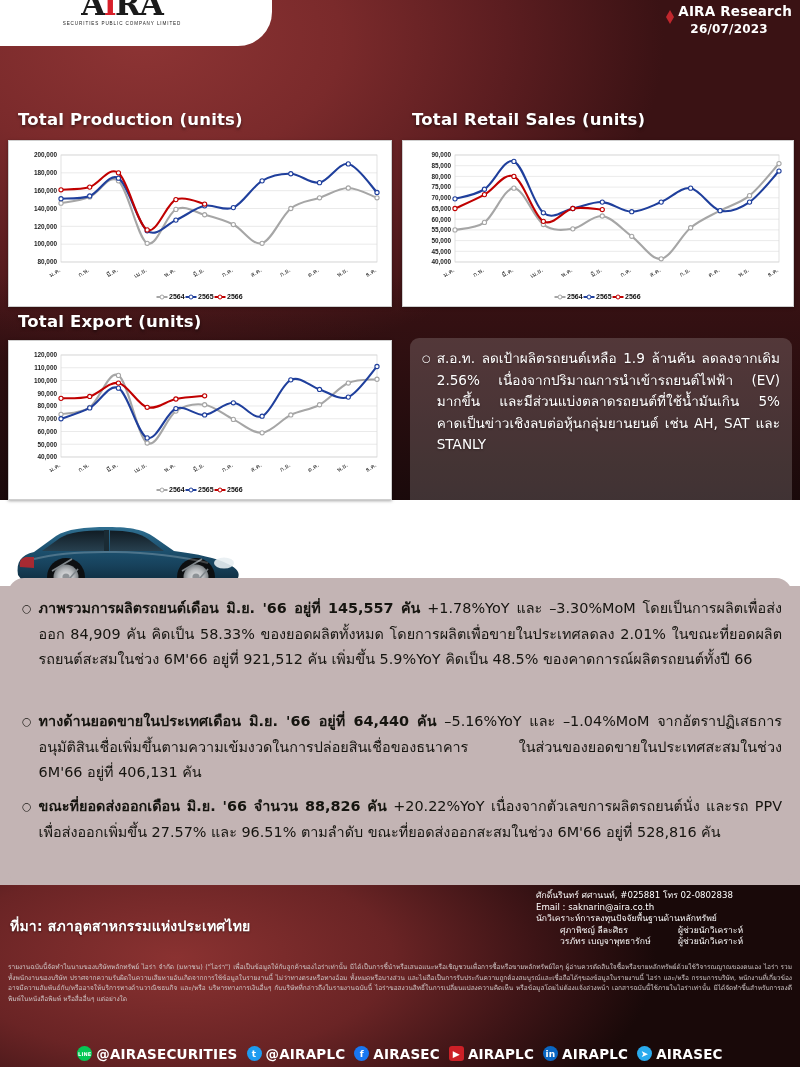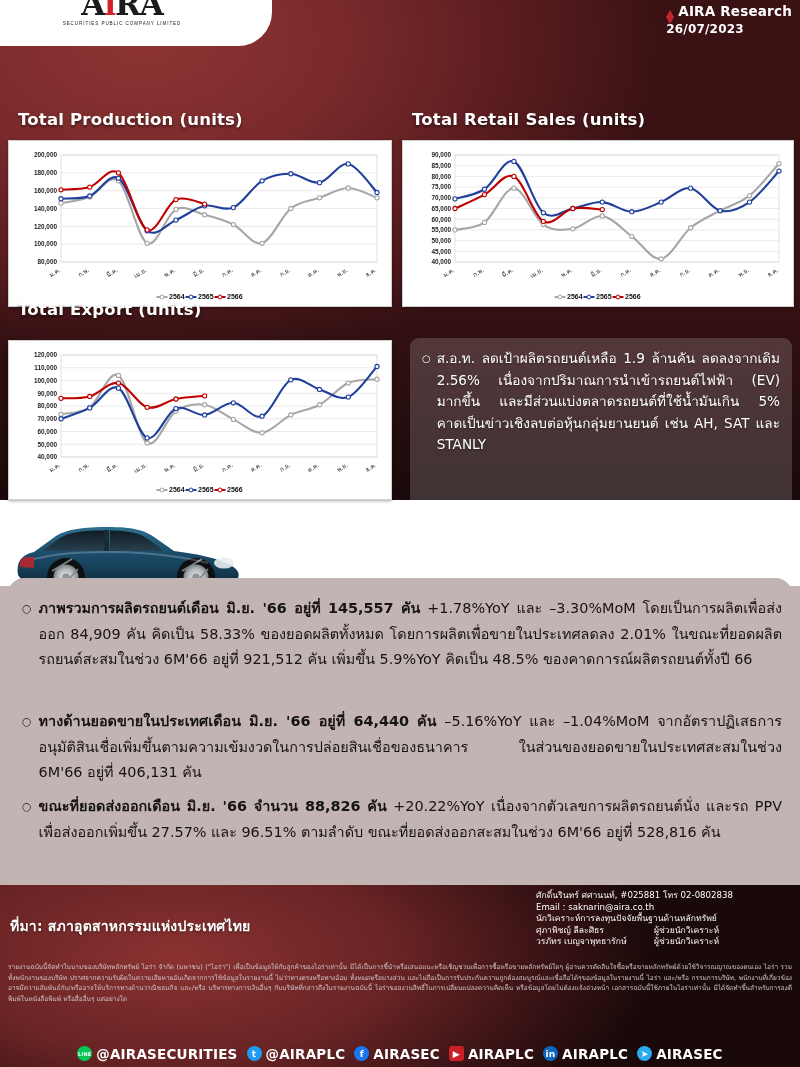--- a/index.html
+++ b/index.html
@@ -30,21 +30,21 @@
   .logo-text{
     font-family:"DejaVu Serif","Liberation Serif",serif;
     font-weight:bold;font-size:31px;letter-spacing:-1px;color:#1b1b1b;line-height:32px;
   }
   .logo-text .i{color:#d8202a;}
   .logo-sub{
     font-size:4.6px;letter-spacing:.9px;color:#222;margin-top:1px;
     font-family:"Liberation Sans",sans-serif;
   }
 
-  .research-wrap{position:absolute;right:8px;top:2px;text-align:left;color:#fff;}
+  .research-wrap{position:absolute;right:8px;top:2px;text-align:center;color:#fff;}
   .research-title{font-size:13.5px;font-weight:bold;letter-spacing:.2px;line-height:18px;}
   .research-date{font-size:12px;font-weight:bold;letter-spacing:.2px;margin-top:2px;}
   .res-diamond{
     display:inline-block;width:0;height:0;vertical-align:-1px;margin-right:4px;
     border-left:4px solid transparent;border-right:4px solid transparent;border-bottom:7px solid #c0272d;
     position:relative;
   }
   .res-diamond:after{
     content:"";position:absolute;left:-4px;top:7px;
     border-left:4px solid transparent;border-right:4px solid transparent;border-top:7px solid #c0272d;
@@ -107,21 +107,21 @@
   }
   .source{
     position:absolute;left:10px;top:915px;color:#fff;font-size:14px;font-weight:bold;
     letter-spacing:.2px;text-shadow:0 1px 2px rgba(0,0,0,.5);
   }
   .contact{
     position:absolute;left:536px;top:890px;width:258px;color:#fff;
     font-size:8.6px;line-height:11.5px;
   }
   .contact .row{display:flex;}
-  .contact .nm{width:118px;}
+  .contact .nm{width:118px;margin-left:24px;}
   .disclaimer{
     position:absolute;left:8px;top:962px;width:784px;color:#cfc7c7;
     font-size:6.5px;line-height:10.6px;text-align:justify;
   }
   .socialbar{
     position:absolute;left:0;top:1040px;width:800px;height:27px;
     display:flex;align-items:center;justify-content:center;gap:9px;
     color:#fff;font-size:13.5px;font-weight:bold;letter-spacing:.2px;text-align:right;
   }
   .soc{display:flex;align-items:center;gap:4px;}
@@ -306,21 +306,21 @@
           <text x="164" y="158" font-size="7" font-weight="bold" font-family="&quot;Liberation Sans&quot;,sans-serif" fill="#111">2564</text>
           <line x1="180.5" x2="191.5" y1="156" y2="156" stroke="#1f3f9c" stroke-width="2"></line>
           <circle cx="186" cy="156" r="2" fill="#fff" stroke="#1f3f9c" stroke-width="1"></circle>
           <text x="193" y="158" font-size="7" font-weight="bold" font-family="&quot;Liberation Sans&quot;,sans-serif" fill="#111">2565</text>
           <line x1="209.5" x2="220.5" y1="156" y2="156" stroke="#c00000" stroke-width="2"></line>
           <circle cx="215" cy="156" r="2" fill="#fff" stroke="#c00000" stroke-width="1"></circle>
           <text x="222" y="158" font-size="7" font-weight="bold" font-family="&quot;Liberation Sans&quot;,sans-serif" fill="#111">2566</text>
         </svg></div>
   </div>
 
-  <div class="chart-title" style="left:18px;top:300px;">Total Export (units)</div>
+  <div class="chart-title" style="left:18px;top:312px;">Total Export (units)</div>
   <div class="chart-card" style="left:8px;top:340px;width:382px;height:158px;">
     <div class="chart-inner" id="chart2"><svg width="382" height="158" viewBox="0 0 382 158">
           <rect x="52" y="14" width="316" height="102" fill="#ffffff" stroke="#d4d4d4" stroke-width="0.7"></rect>
           <line x1="52" x2="368" y1="14" y2="14" stroke="#dcdcdc" stroke-width="0.6"></line>
           <text x="48" y="16.3" text-anchor="end" font-size="6.4" font-family="&quot;Liberation Sans&quot;,sans-serif" fill="#1d1d1d" font-weight="bold">120,000</text>
           <line x1="52" x2="368" y1="26.75" y2="26.75" stroke="#dcdcdc" stroke-width="0.6"></line>
           <text x="48" y="29.05" text-anchor="end" font-size="6.4" font-family="&quot;Liberation Sans&quot;,sans-serif" fill="#1d1d1d" font-weight="bold">110,000</text>
           <line x1="52" x2="368" y1="39.5" y2="39.5" stroke="#dcdcdc" stroke-width="0.6"></line>
           <text x="48" y="41.8" text-anchor="end" font-size="6.4" font-family="&quot;Liberation Sans&quot;,sans-serif" fill="#1d1d1d" font-weight="bold">100,000</text>
           <line x1="52" x2="368" y1="52.25" y2="52.25" stroke="#dcdcdc" stroke-width="0.6"></line>

